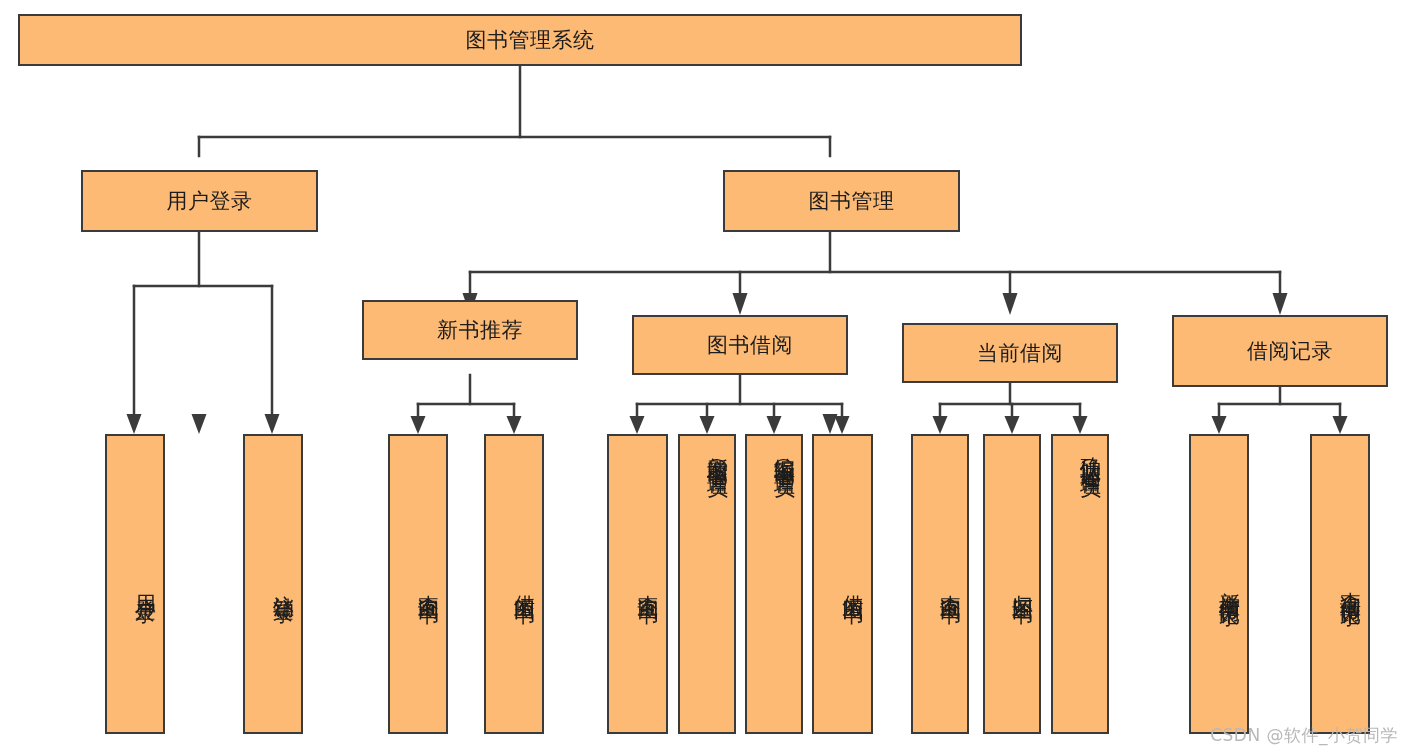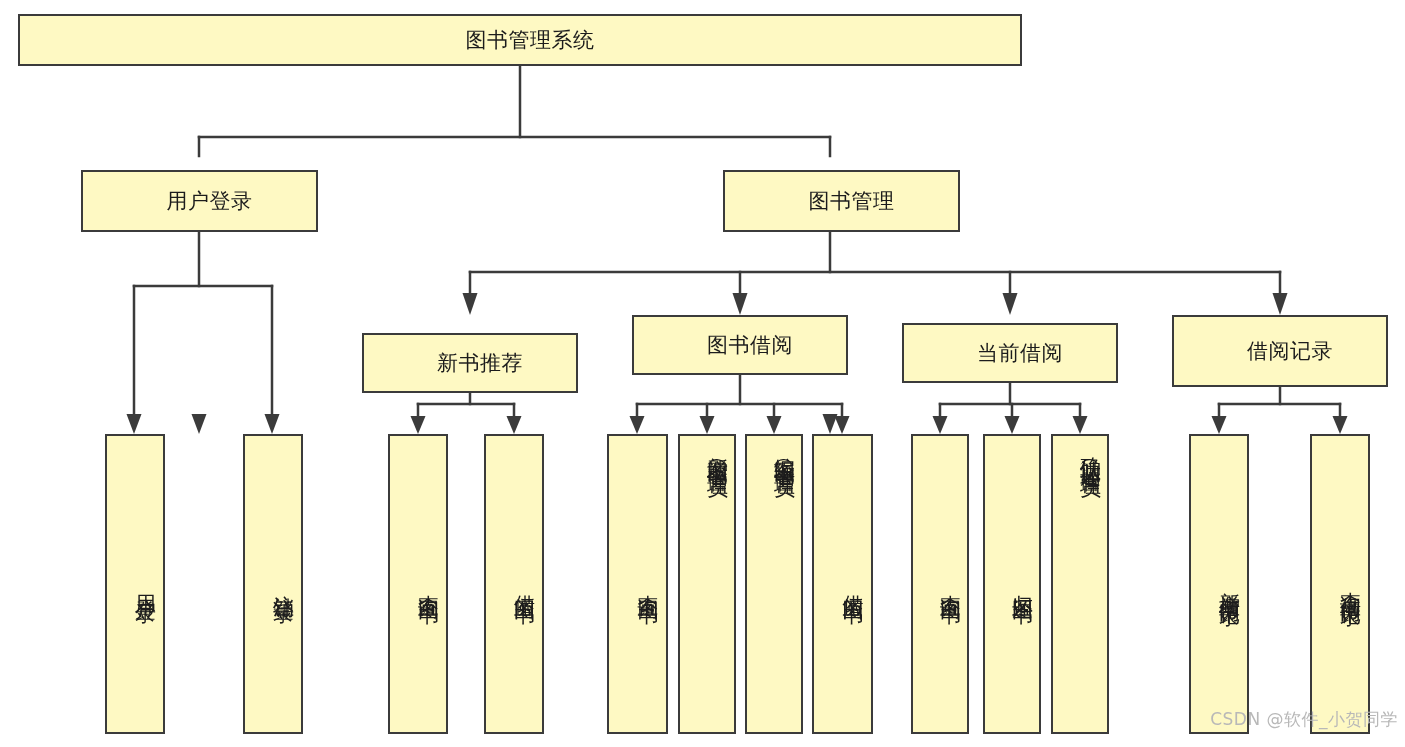--- a/index.html
+++ b/index.html
@@ -24,21 +24,21 @@
     left: 0;
     top: 0;
     width: 1405px;
     height: 747px;
     pointer-events: none;
   }
   .node {
     position: absolute;
     box-sizing: border-box;
     border: 2.5px solid #3b3b3b;
-    background: #fef9c3;
+    background: #fdba74;
     display: flex;
     align-items: center;
     justify-content: center;
     z-index: 2;
     padding-left: 20px;
   }
   .node .label {
     color: #1c1c1c;
     letter-spacing: 0.5px;
     white-space: nowrap;
@@ -61,21 +61,21 @@
   }
   .node.vertical.toptext {
     align-items: flex-start;
   }
   .node.vertical.toptext .label {
     margin-top: 4px;
   }
   #watermark {
     position: absolute;
     right: 7px;
-    bottom: 16px;
+    bottom: 0;
     font-size: 17px;
     color: #b8b8b8;
     z-index: 5;
     white-space: nowrap;
     letter-spacing: 0.5px;
     margin-left: 36px;
   }
 </style>
 </head>
 <body>
@@ -166,21 +166,21 @@
     <span class="label">图书管理系统</span>
   </div>
 
   <div class="node horizontal" style="left:81px; top:170px; width:237px; height:62px;">
     <span class="label">用户登录</span>
   </div>
   <div class="node horizontal" style="left:711px; top:170px; width:237px; height:62px;margin-left:12px;">
     <span class="label">图书管理</span>
   </div>
 
-  <div class="node horizontal" style="left:362px; top:333px; width:216px; height:60px;">
+  <div class="node horizontal" style="left:362px; top:300px; width:216px; height:60px;">
     <span class="label">新书推荐</span>
   </div>
   <div class="node horizontal" style="left:632px; top:315px; width:216px; height:60px;">
     <span class="label">图书借阅</span>
   </div>
   <div class="node horizontal" style="left:902px; top:315px; width:216px; height:60px;margin-top:8px;">
     <span class="label">当前借阅</span>
   </div>
   <div class="node horizontal" style="left:1172px; top:315px; width:216px; height:72px;">
     <span class="label">借阅记录</span>

